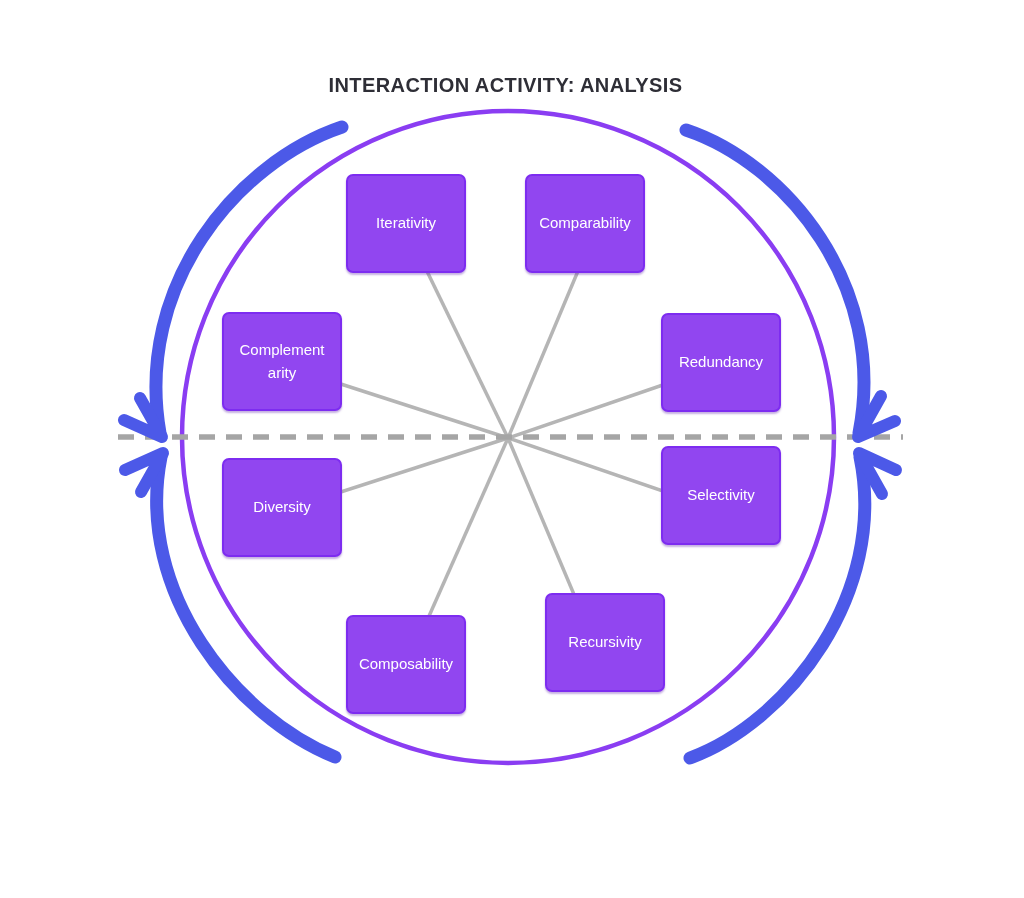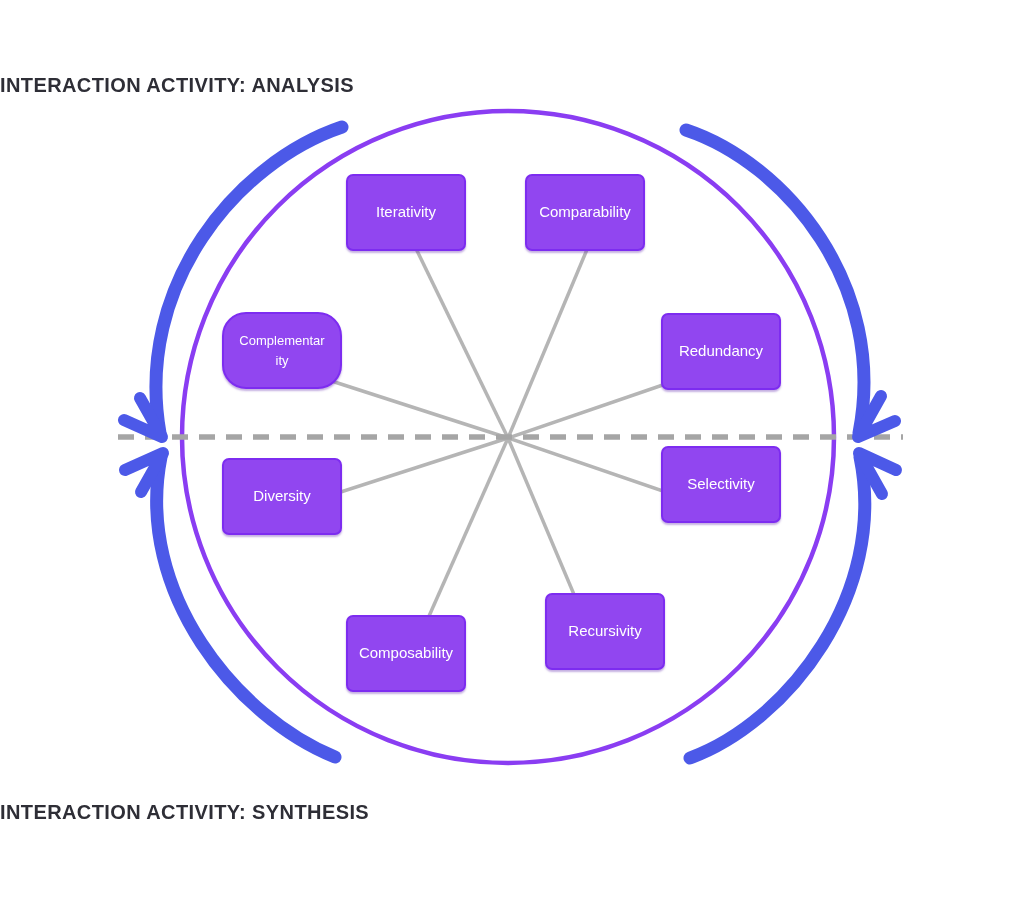--- a/index.html
+++ b/index.html
@@ -16,50 +16,51 @@
 
   .diagram-svg {
     position: absolute;
     left: 0; top: 0;
     width: 1024px; height: 898px;
   }
 
   .title {
     position: absolute;
     left: 0; right: 13px;
+    text-align: center;
     font-size: 20px;
     font-weight: 700;
     letter-spacing: 0.4px;
     color: var(--title-text, #2e2e36);
   }
   .title--top { top: 74px; }
   .title--bottom { top: 801px; }
 
   .node {
     position: absolute;
     width: 120px;
-    height: 77px;
+    height: 99px;
     background: var(--node-fill, #9146f0);
     border: 2px solid var(--node-border, #7e2bf0);
     border-radius: 7px;
     box-shadow: 0 2px 2px rgba(90, 30, 170, 0.35);
     display: flex;
     align-items: center;
     justify-content: center;
     text-align: center;
     color: var(--node-text, #ffffff);
     font-size: 15px;
     line-height: 1.5;
     padding: 0 8px;
   }
   .node .node-label { overflow-wrap: break-word; width: 100%; }
 
   #node-iterativity     { left: 346px; top: 174px; }
   #node-comparability   { left: 525px; top: 174px; }
-  #node-complementarity { left: 222px; top: 312px; font-size: 13px; padding: 0 15px; border-radius: 24px; }
+  #node-complementarity { left: 222px; top: 312px; font-size: 15px; padding: 0 15px; }
   #node-redundancy      { left: 661px; top: 313px; }
   #node-diversity       { left: 222px; top: 458px; }
   #node-selectivity     { left: 661px; top: 446px; }
   #node-composability   { left: 346px; top: 615px; }
   #node-recursivity     { left: 545px; top: 593px; }
 
   .circle-outline {
     fill: none;
     stroke: var(--circle, #8a3df2);
     stroke-width: 4.5;
@@ -120,21 +121,20 @@
 
       <path class="converge-arc" d="M 686 130 C 785 163, 888 285, 859 433"></path>
       <path class="arrowhead" d="M 881 396 L 858 437 L 895 421"></path>
 
       <path class="converge-arc" d="M 690 758 C 788 722, 888 593, 860 457"></path>
       <path class="arrowhead" d="M 882 494 L 859 453 L 896 470"></path>
     </g>
   </svg>
 
   <div class="title title--top">INTERACTION ACTIVITY: ANALYSIS</div>
-  <div class="title title--bottom">INTERACTION ACTIVITY: SYNTHESIS</div>
 
   <div class="node" id="node-iterativity">
     <span class="node-label">Iterativity</span>
   </div>
   <div class="node" id="node-comparability">
     <span class="node-label">Comparability</span>
   </div>
   <div class="node" id="node-complementarity">
     <span class="node-label">Complementarity</span>
   </div>

